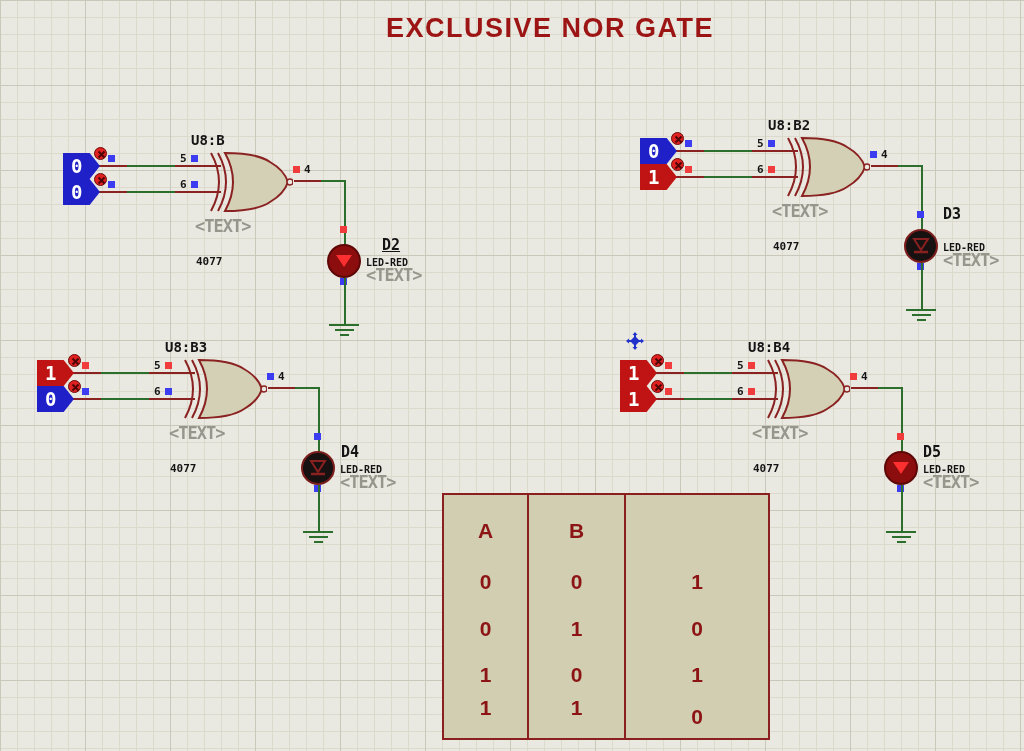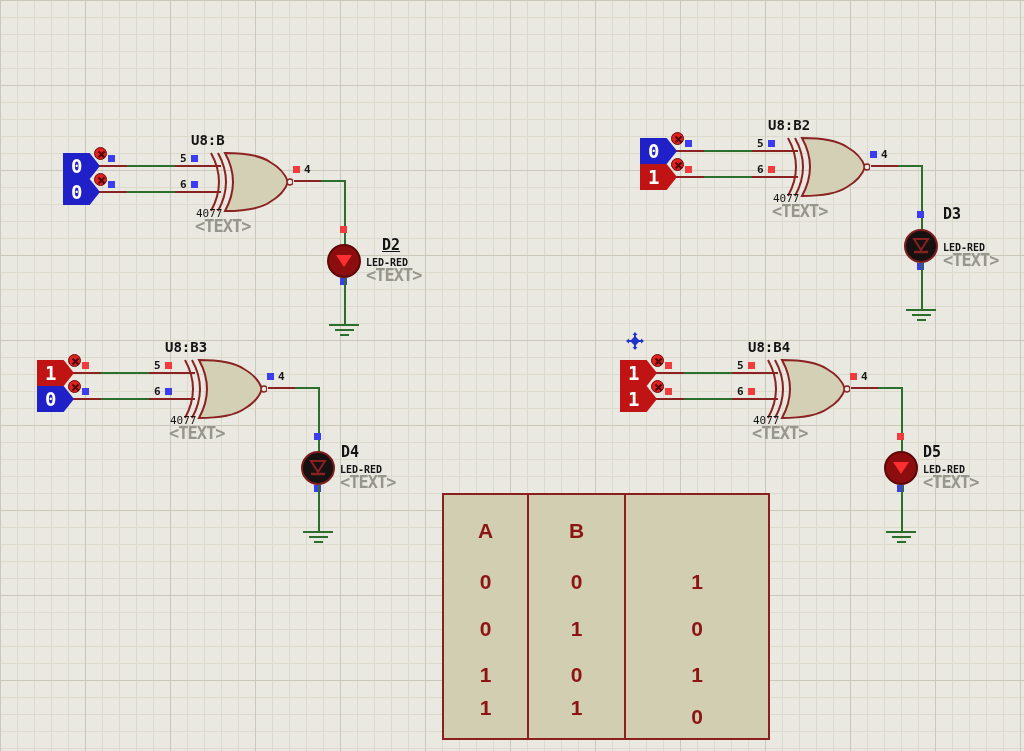--- a/index.html
+++ b/index.html
@@ -34,21 +34,21 @@
   .toggle svg{position:absolute;left:0;top:0;}
   .wire{position:absolute;height:2px;}
   .wire.v{width:2px;}
   .wgreen{background:#2c6e2c;}
   .wred{background:#8b2222;}
   .sq{position:absolute;width:7px;height:7px;}
   .sq.hi{background:#f03c3c;}
   .sq.lo{background:#3c3cf0;}
   .pin-num{position:absolute;font-size:11px;font-weight:bold;color:#141414;line-height:11px;}
   .ref-label{position:absolute;font-size:14px;font-weight:bold;color:#141414;line-height:14px;}
-  .part-label{position:absolute;font-size:11px;font-weight:normal;color:#141414;line-height:11px;}
+  .part-label{position:absolute;font-size:11px;font-weight:bold;color:#141414;line-height:11px;margin-top:48px;}
   .ph-label{position:absolute;font-size:17px;font-weight:bold;color:#97968c;line-height:11px;letter-spacing:-1px;}
   .led-ref{position:absolute;font-size:15px;font-weight:bold;color:#141414;line-height:15px;}
   .led-part{position:absolute;font-size:10px;font-weight:bold;color:#141414;line-height:10px;}
   .led{position:absolute;width:30px;height:30px;border-radius:50%;box-sizing:content-box;}
   .led.on{background:#8c0d0d;border:2px solid #5e0707;}
   .led.off{background:#171111;border:2px solid #7c1d1d;}
   .gatesvg{position:absolute;left:144px;top:0;}
   .gnd{position:absolute;background:#2c6e2c;height:2px;}
   .truth-table{
     position:absolute;left:442px;top:493px;width:324px;height:243px;
@@ -57,20 +57,21 @@
   }
   .tdiv{position:absolute;top:0;bottom:0;width:2px;background:#8b1e1e;}
   .tcell{position:absolute;text-align:center;font-size:21px;line-height:24px;}
   .marker{position:absolute;}
 </style>
 </head>
 <body>
 
 <div id="canvas">
 
+  <div class="title">EXCLUSIVE NOR GATE</div>
 
   <div class="circuit" style="left:63px;top:150px;">
     <div class="wire wred" style="left:36px;top:15px;width:28px;"></div>
     <div class="wire wgreen" style="left:64px;top:15px;width:48px;"></div>
     <div class="wire wred" style="left:112px;top:15px;width:46px;"></div>
     <div class="wire wred" style="left:36px;top:41px;width:28px;"></div>
     <div class="wire wgreen" style="left:64px;top:41px;width:48px;"></div>
     <div class="wire wred" style="left:112px;top:41px;width:46px;"></div>
     <div class="tag blue" style="top:3px;">0</div>
     <div class="tag blue" style="top:29px;">0</div>

